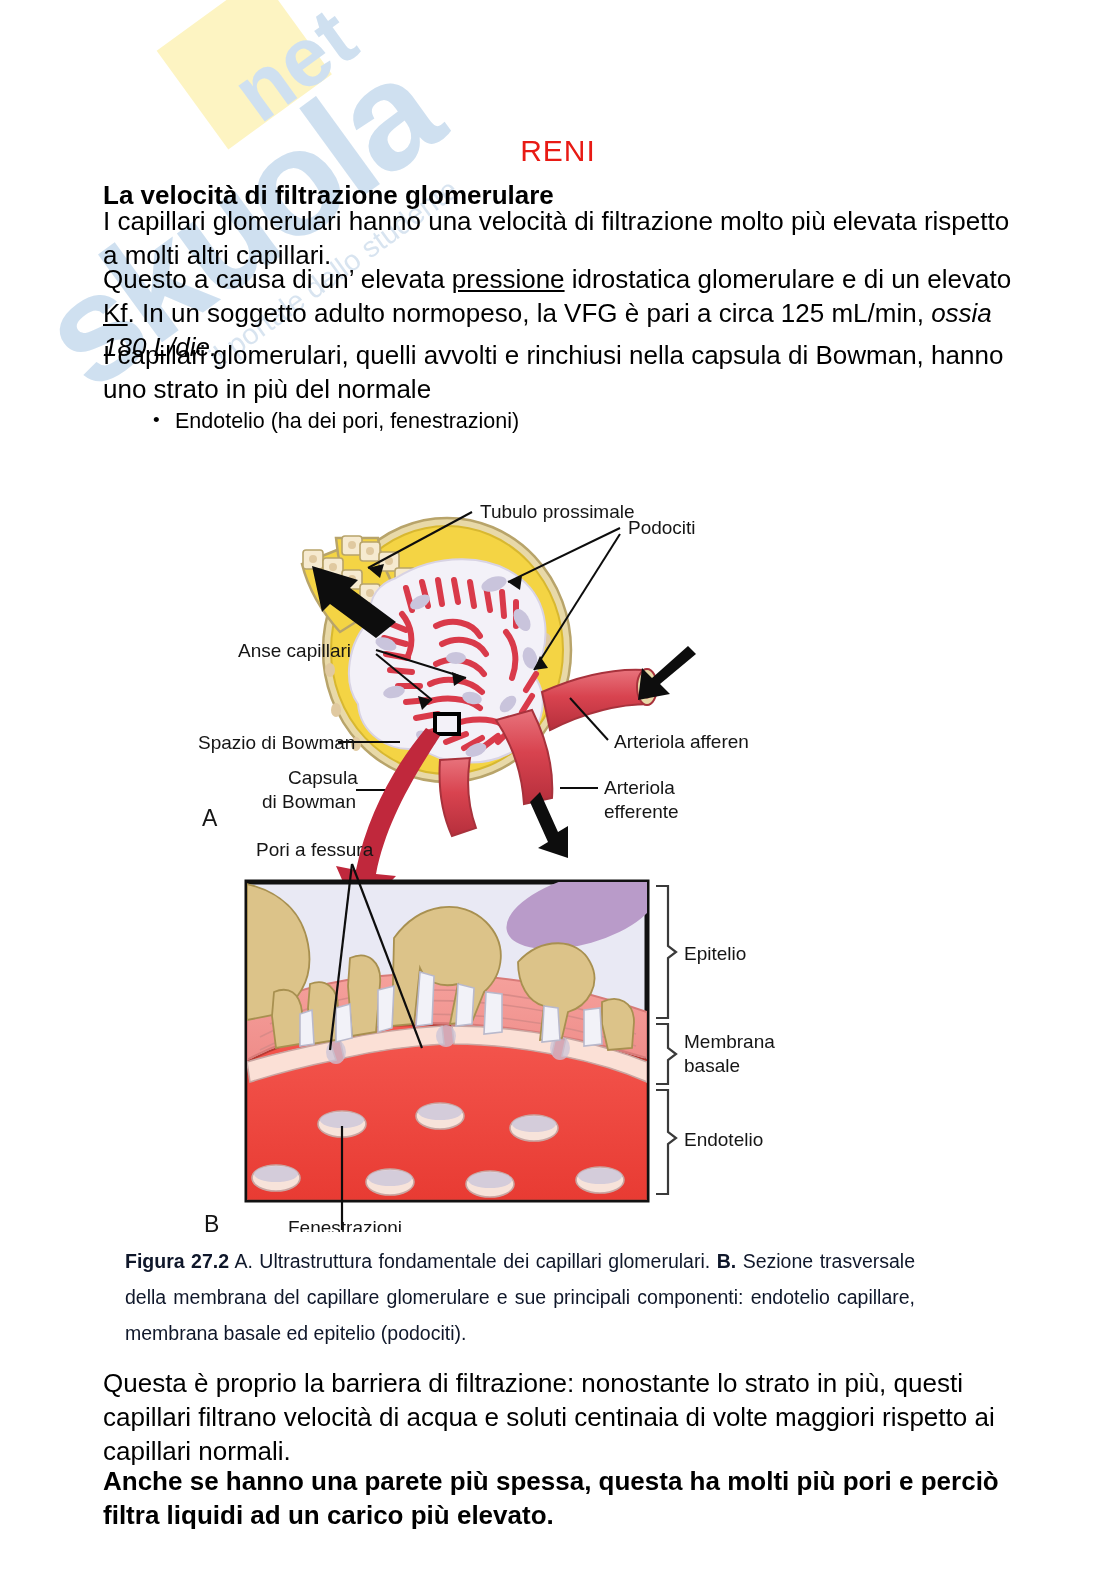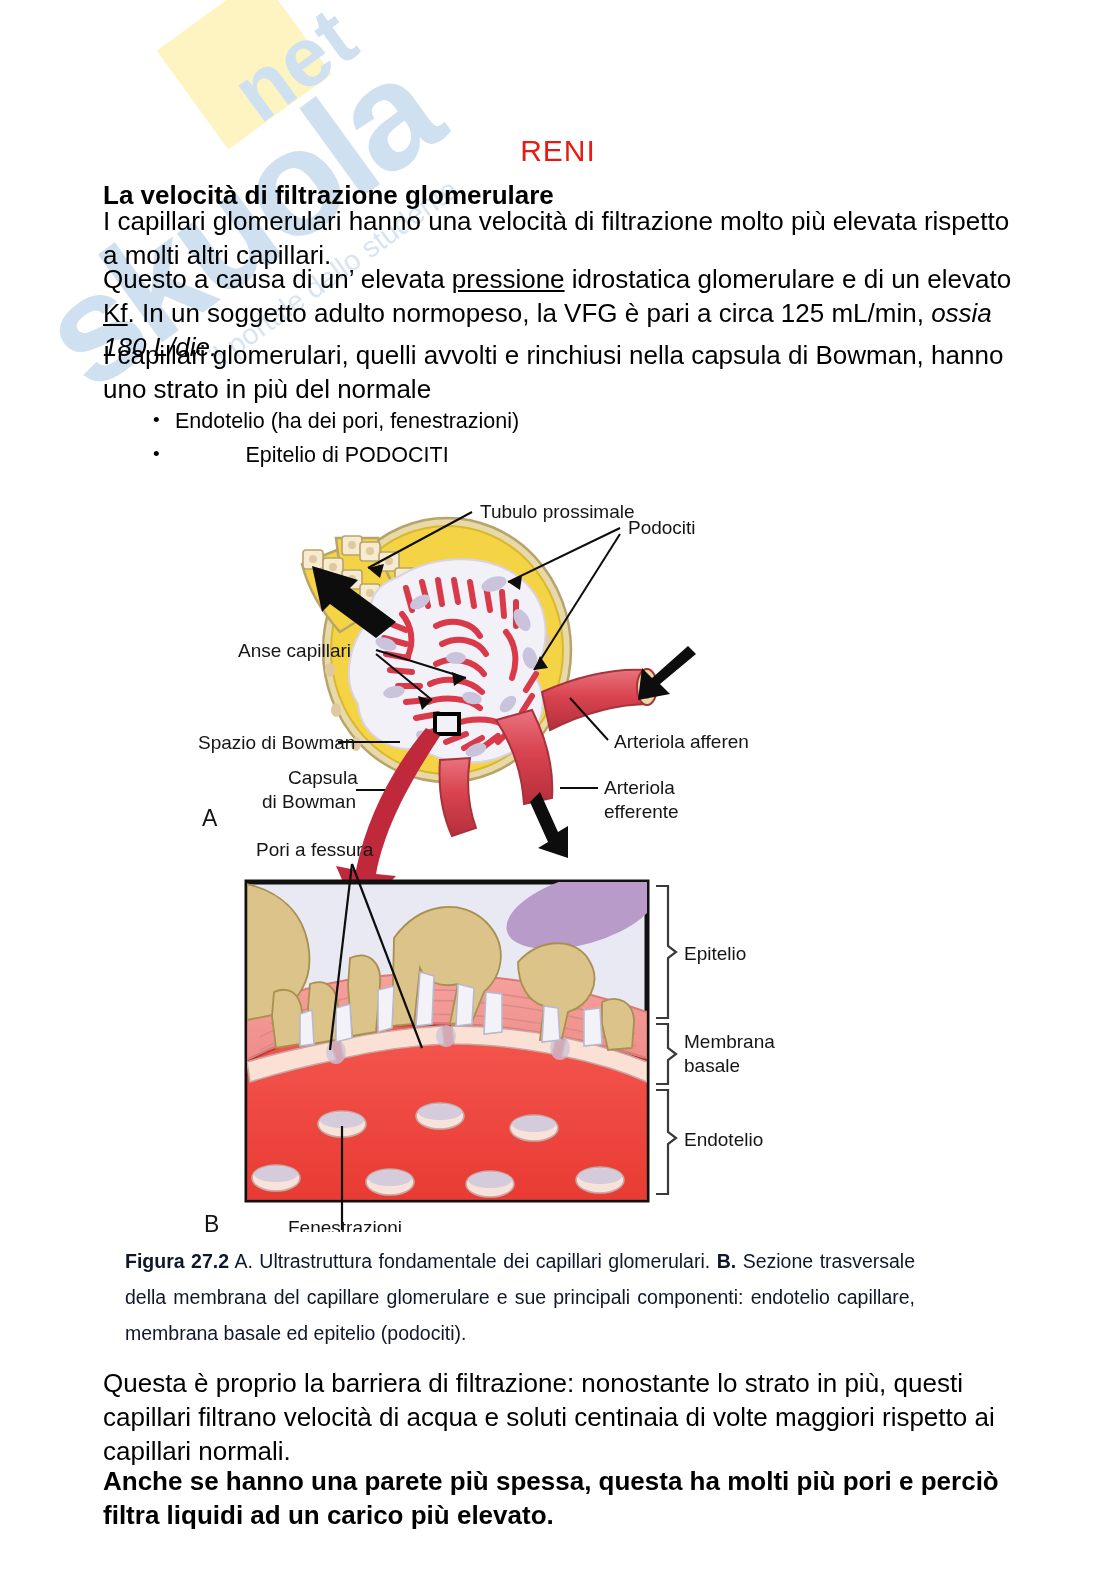--- a/index.html
+++ b/index.html
@@ -179,21 +179,20 @@
     <div class="para" style="top:204px;">I capillari glomerulari hanno una velocità di filtrazione molto più elevata rispetto a molti altri capillari.</div>
 
     <div class="para" style="top:262px;">
       <span>Questo a causa di un’ elevata </span><span class="u">pressione</span><span> idrostatica glomerulare e di un elevato </span><span class="u">Kf</span><span>. In un soggetto adulto normopeso, la VFG è pari a circa 125 mL/min, </span><span class="i">ossia 180 L/die.</span>
     </div>
 
     <div class="para" style="top:338px;">I capillari glomerulari, quelli avvolti e rinchiusi nella capsula di Bowman, hanno uno strato in più del normale</div>
 
     <ul class="bullets" style="top:404px;text-align:center;">
       <li>Endotelio (ha dei pori, fenestrazioni)</li>
-      <li>Epitelio di PODOCITI</li>
     </ul>
 
     <div class="caption">
       <b>Figura 27.2</b><span> A. Ultrastruttura fondamentale dei capillari glomerulari. </span><b>B.</b><span> Sezione trasversale della membrana del capillare glomerulare e sue principali componenti: endotelio capillare, membrana basale ed epitelio (podociti).</span>
     </div>
 
     <div class="para" style="top:1366px;">Questa è proprio la barriera di filtrazione: nonostante lo strato in più, questi capillari filtrano velocità di acqua e soluti centinaia di volte maggiori rispetto ai capillari normali.</div>
     <div class="para bold" style="top:1464px;">Anche se hanno una parete più spessa, questa ha molti più pori e perciò filtra liquidi ad un carico più elevato.</div>
 
   </div>

